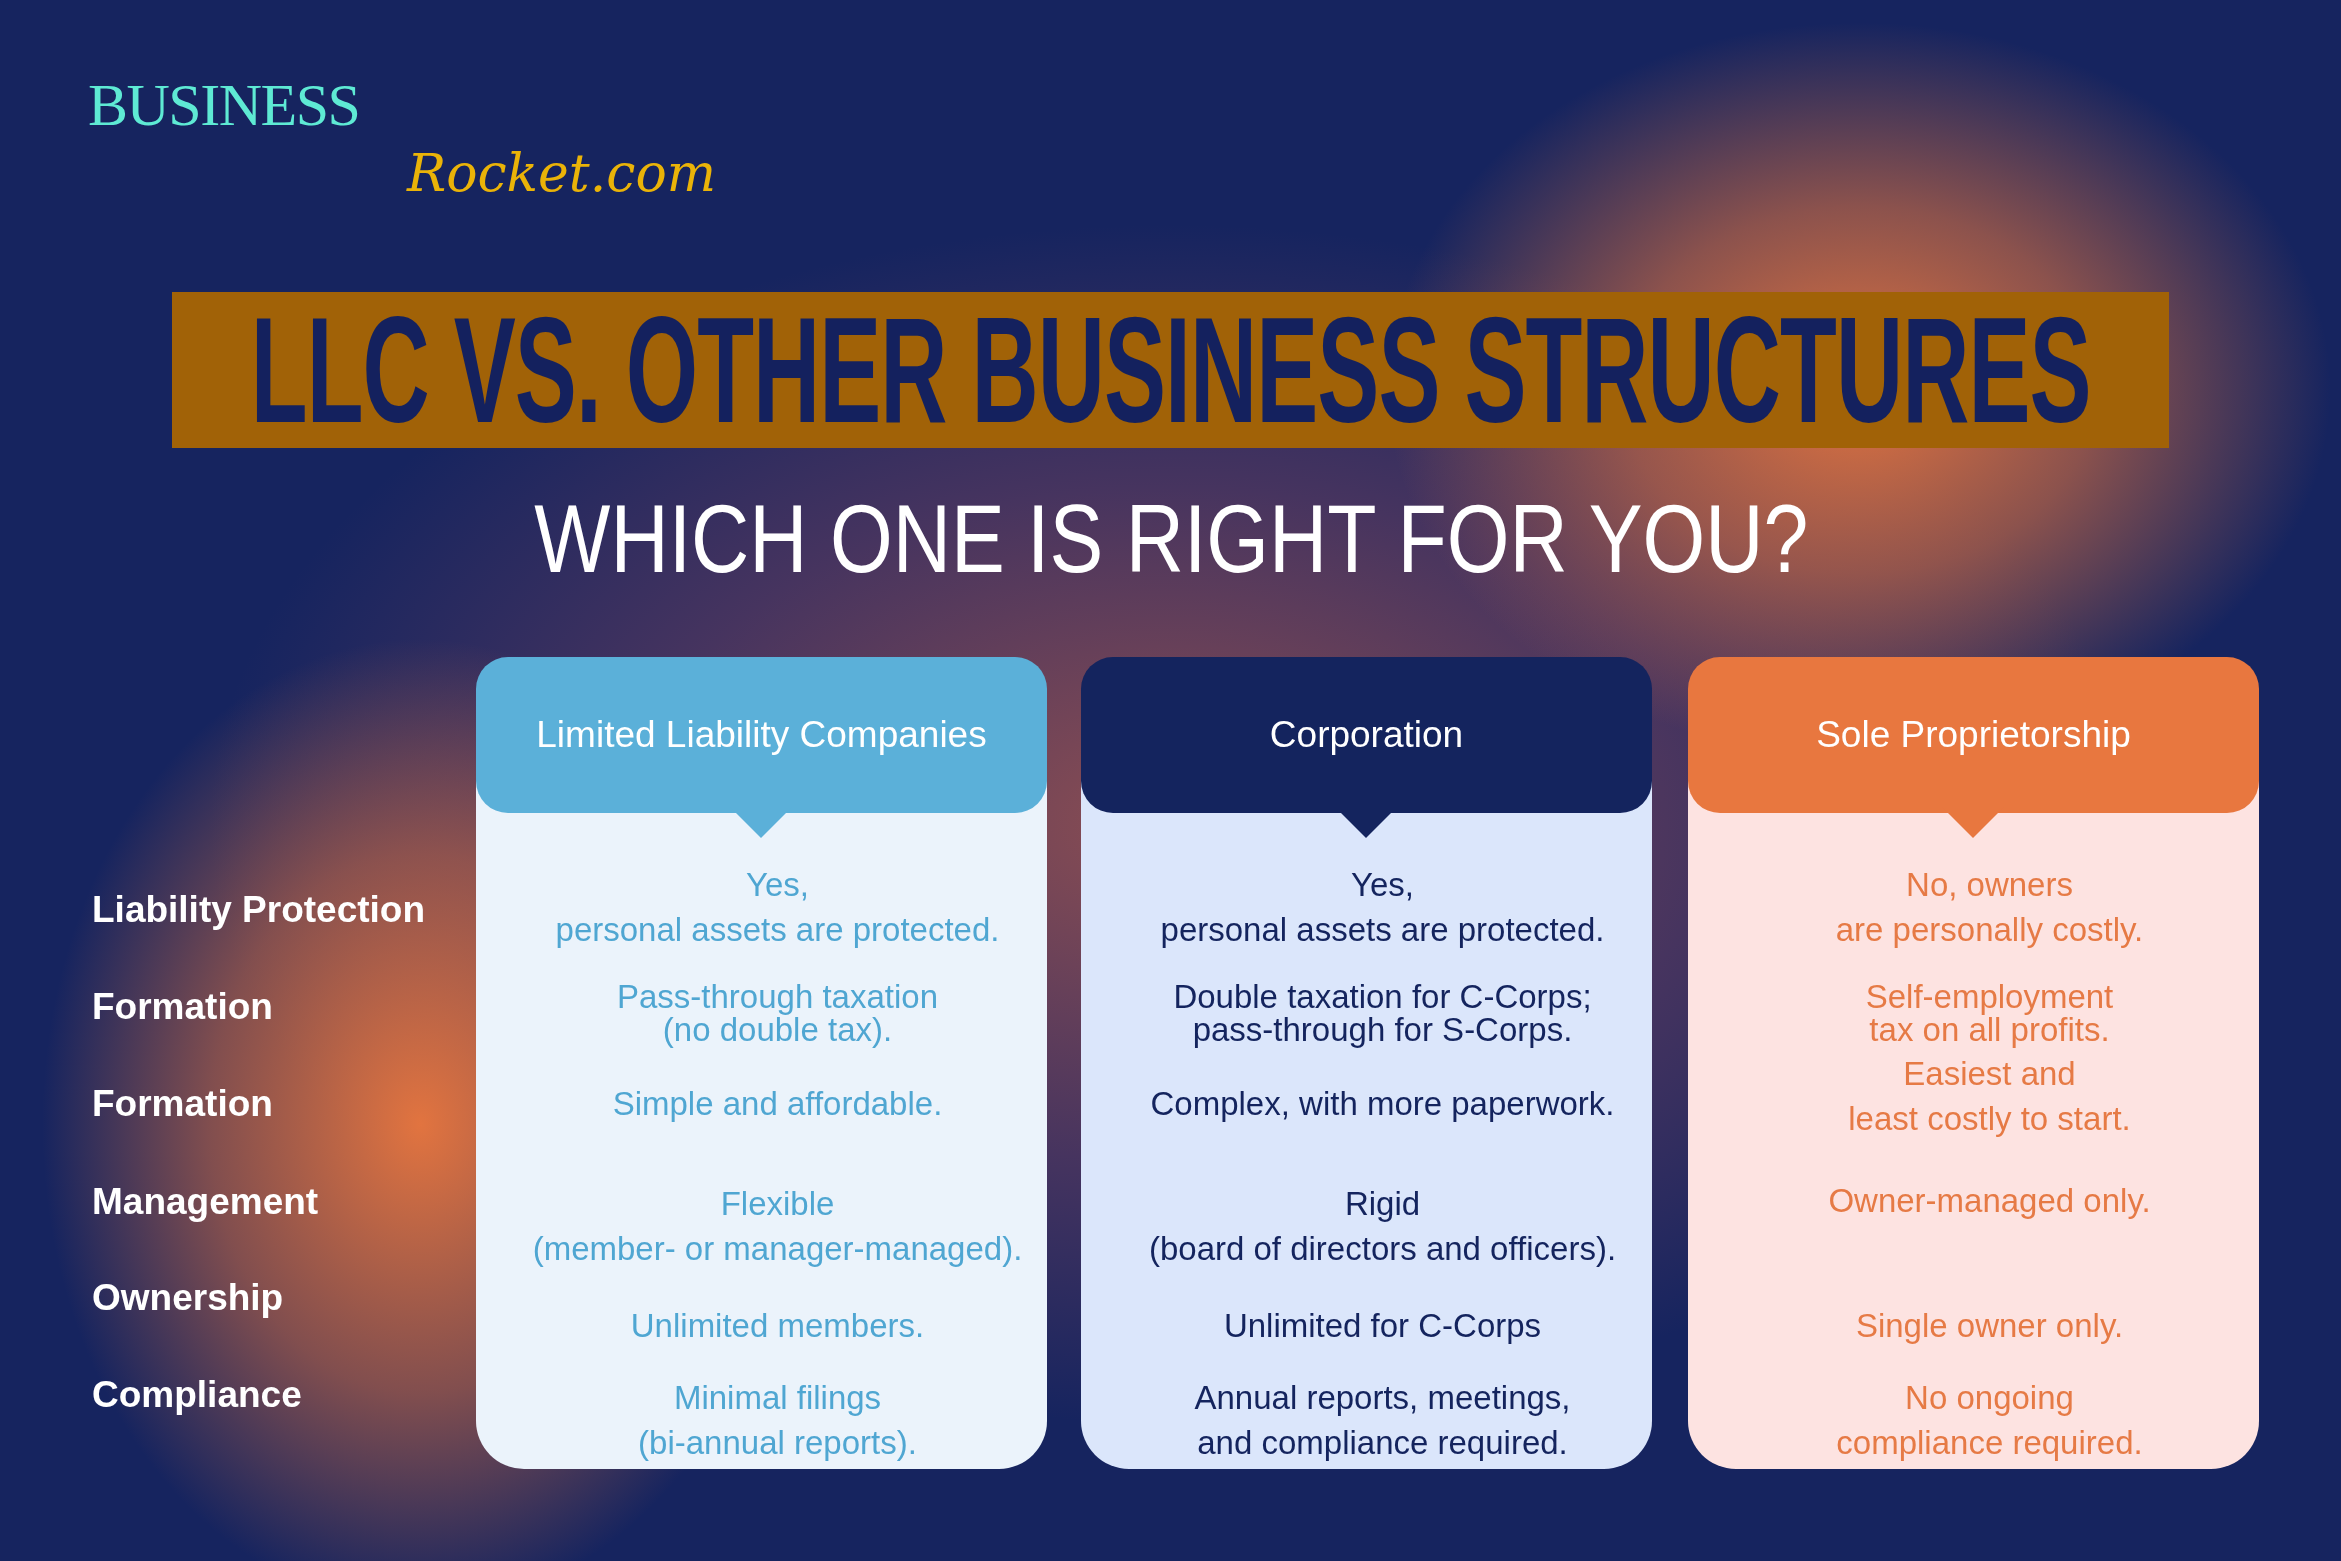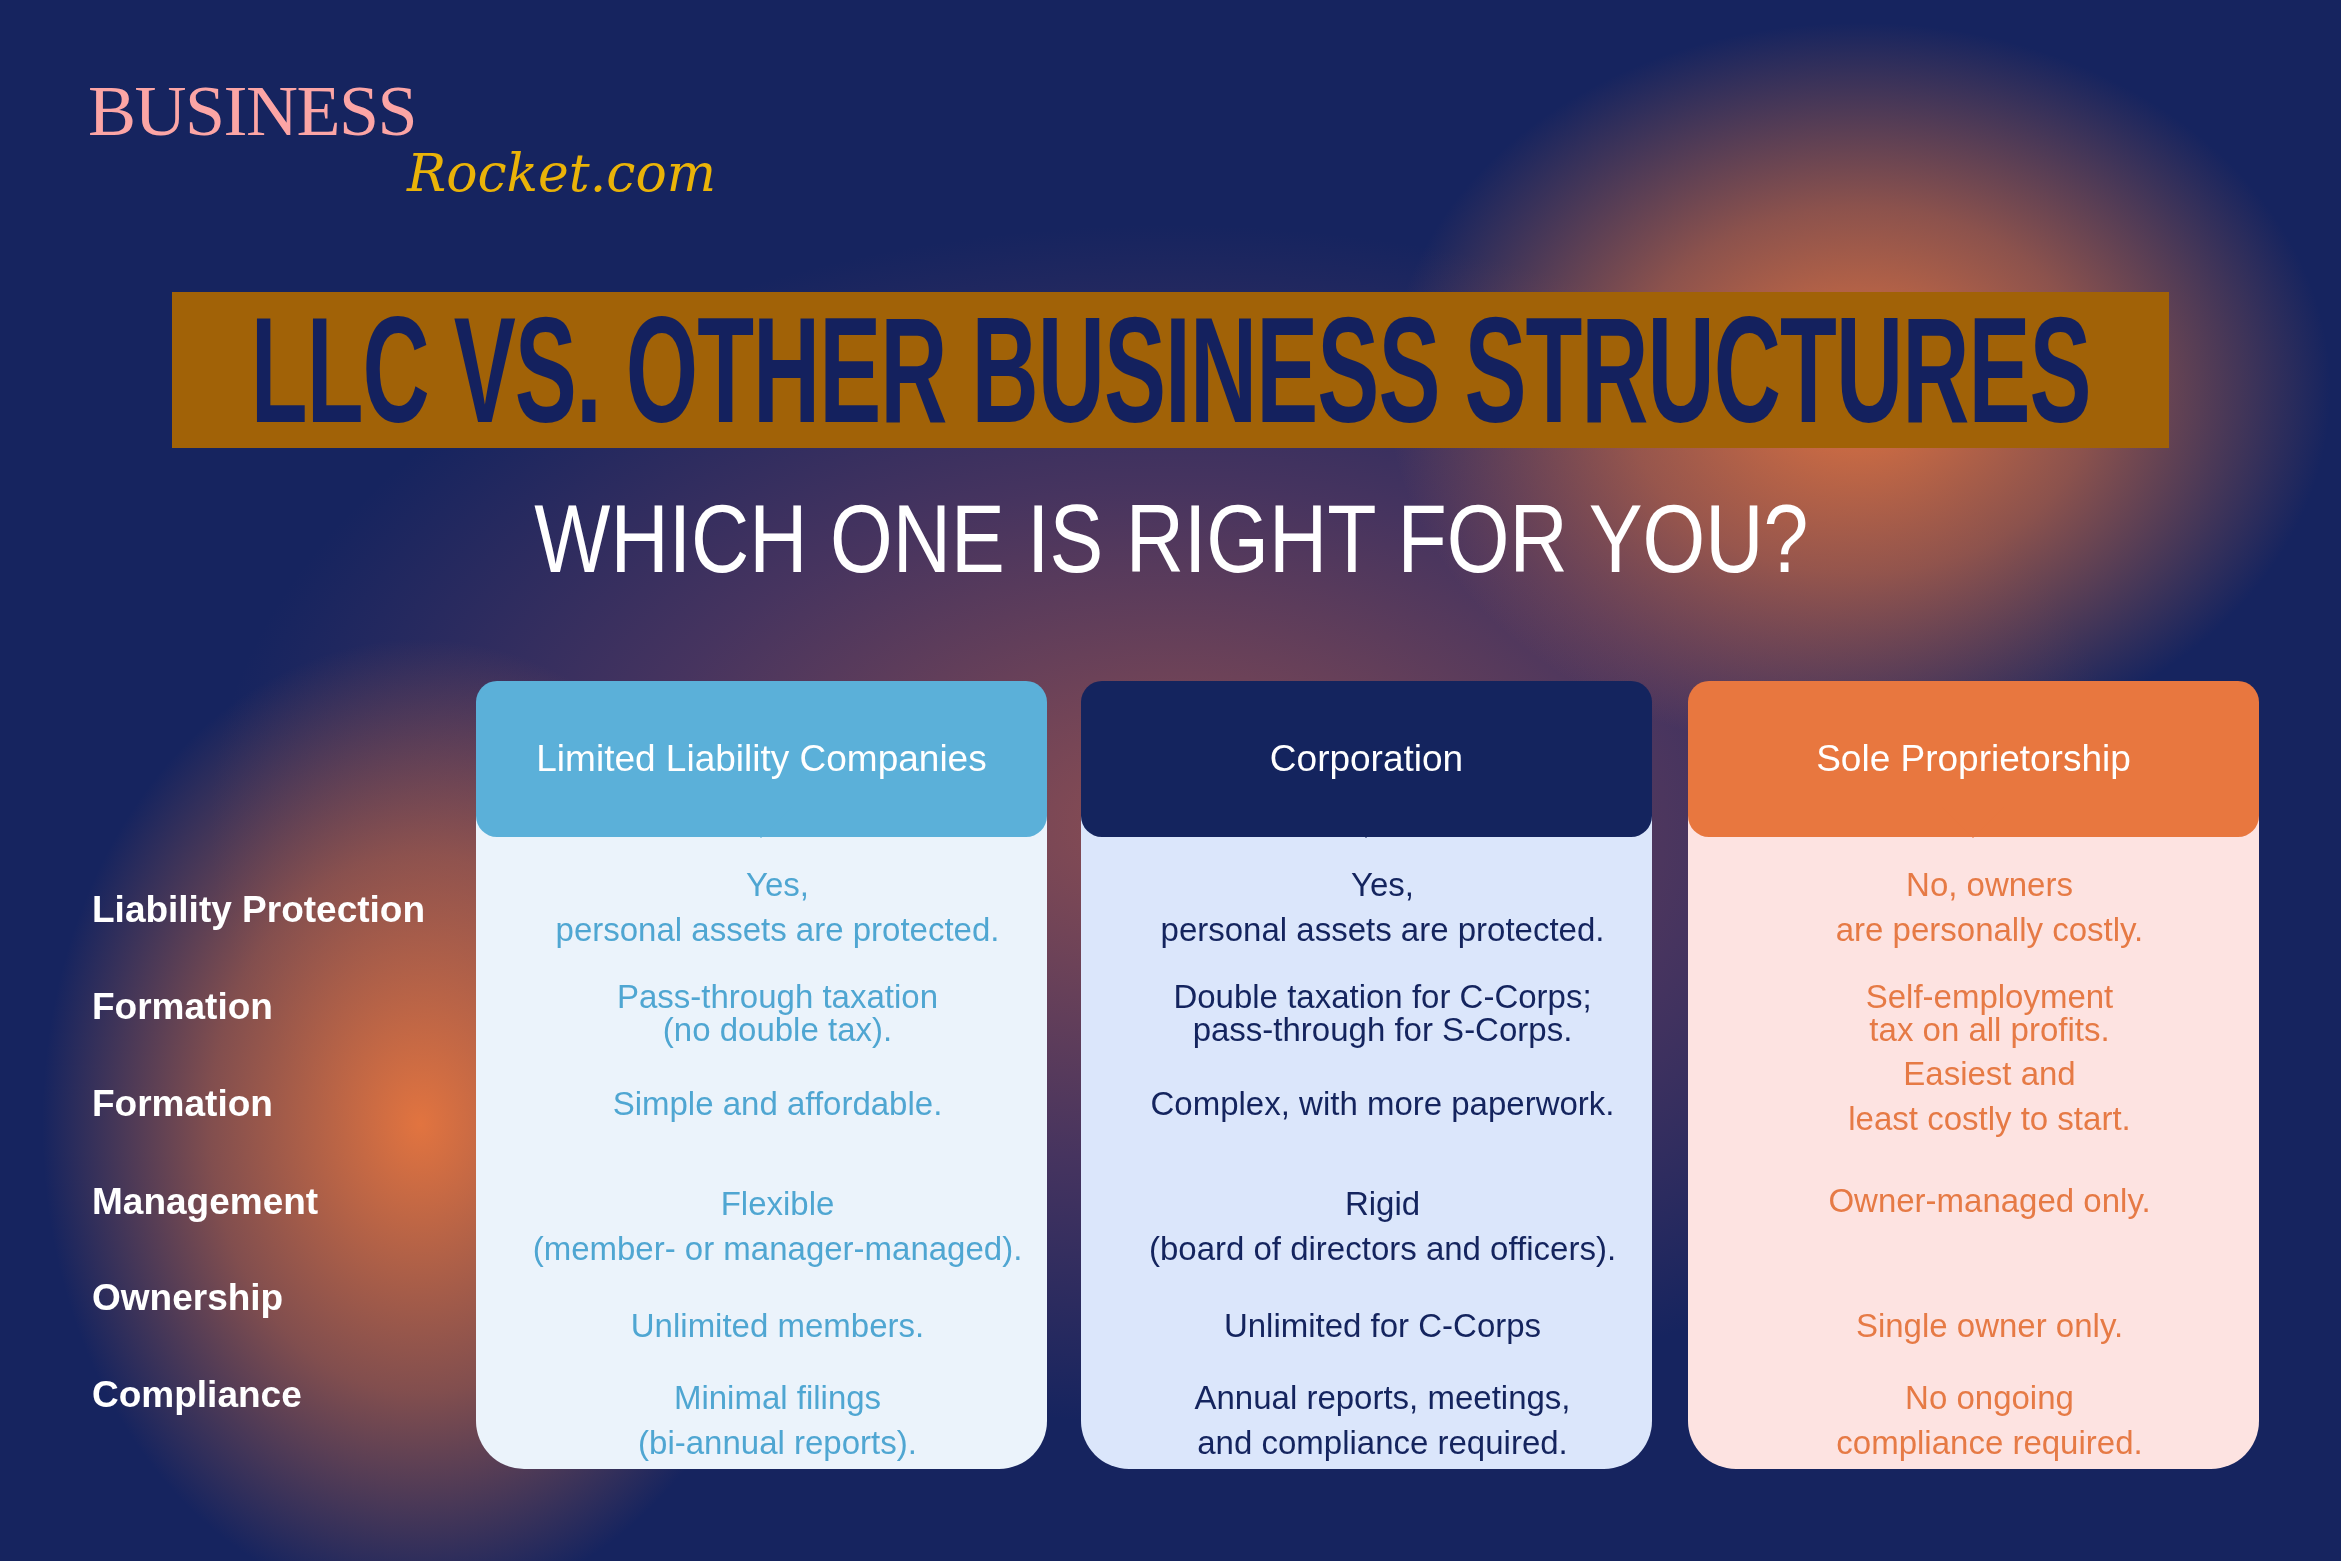--- a/index.html
+++ b/index.html
@@ -12,21 +12,21 @@
     position:absolute; inset:0;
     background:
       radial-gradient(ellipse 674px 525px at 1859px 390px, rgba(236,120,62,0.95) 0%, rgba(236,120,62,0.55) 35%, rgba(236,120,62,0) 70%),
       radial-gradient(ellipse 525px 674px at 420px 1124px, rgba(236,120,62,0.95) 0%, rgba(236,120,62,0.5) 40%, rgba(236,120,62,0) 72%),
       radial-gradient(ellipse 1199px 749px at 1169px 824px, rgba(160,85,80,0.85) 0%, rgba(110,65,95,0.55) 45%, rgba(22,36,95,0) 80%),
       #16245f;
   }
   .logo { position:absolute; left:88px; top:75px; }
   .logo-business {
     font-family:"Liberation Serif", "DejaVu Serif", serif;
-    color:#fca5a5; font-size:72px; line-height:1; letter-spacing:-1.5px;
+    color:#5eead4; font-size:60px; line-height:1; letter-spacing:-1.5px;
   }
   .logo-rocket {
     position:absolute; left:319px; top:72px; white-space:nowrap;
     font-family:"DejaVu Serif", serif; font-style:italic;
     color:#eab308; font-size:52px; line-height:1;
   }
   .title-box {
     position:absolute; left:172px; top:292px; width:1997px; height:156px;
     background:#a16207; display:flex; align-items:center; justify-content:center;
   }
@@ -46,22 +46,22 @@
     position:absolute; left:0; white-space:nowrap;
     color:#ffffff; font-weight:bold; font-size:37px; line-height:1;
     transform:translateY(-50%);
   }
   .card {
     position:absolute; top:657px; width:571px; height:812px;
     border-radius:48px; overflow:visible;
   }
   .card-header {
     position:absolute; left:0; top:0; width:100%; height:156px;
-    border-radius:21px; display:flex; align-items:center; justify-content:center;
-    font-size:37px; color:#ffffff; z-index:2;margin-top:24px;
+    border-radius:32px; display:flex; align-items:center; justify-content:center;
+    font-size:37px; color:#ffffff; z-index:2;
   }
   .card-pointer {
     position:absolute; left:50%; top:150px; width:0; height:0; margin-left:-31.5px;
     border-left:31.5px solid transparent; border-right:31.5px solid transparent;
     border-top:31.5px solid; z-index:2;
   }
   .card-body {
     position:absolute; left:0; top:75px; width:100%; height:737px;
     border-radius:0 0 48px 48px;
   }

